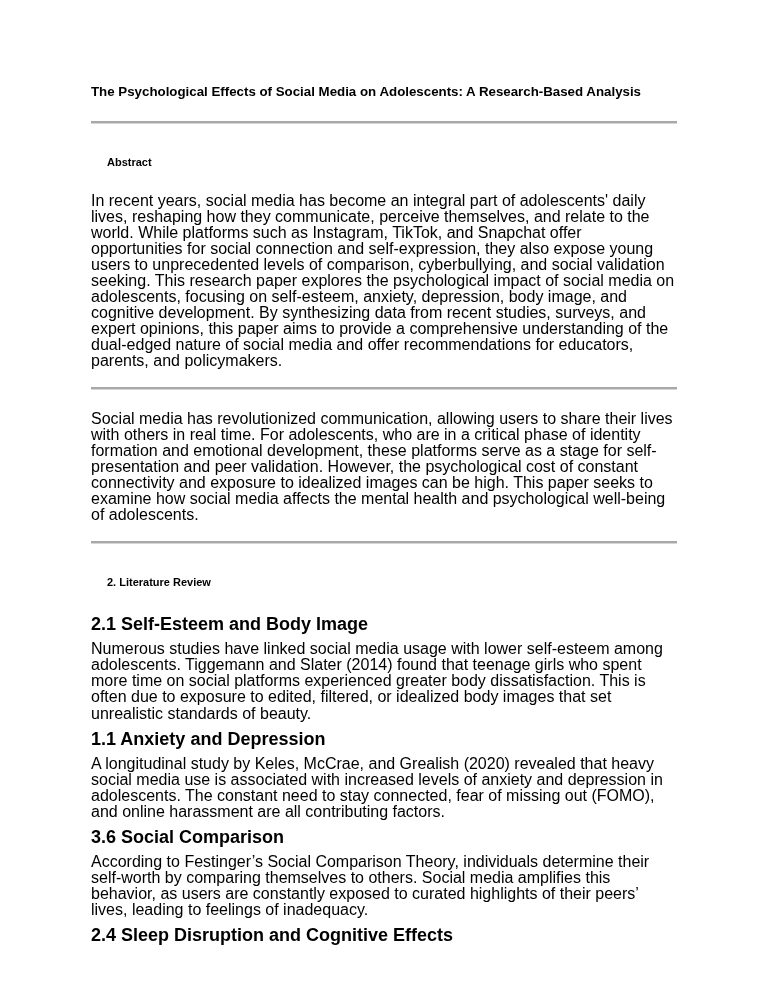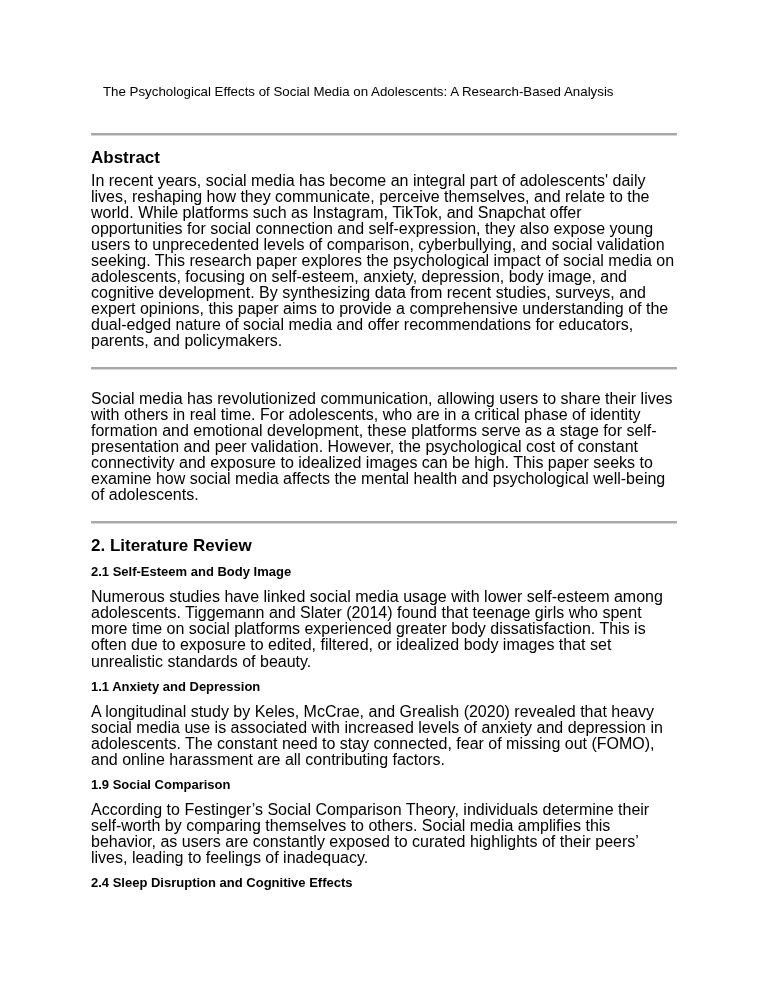--- a/index.html
+++ b/index.html
@@ -17,43 +17,43 @@
       position: absolute;
       left: 91px;
       top: 82px;
       width: 586px;
       font-family: "Liberation Sans", sans-serif;
       color: #000000;
       font-size: 13.3px;
       line-height: 16.1px;
     }
     .title {
-      font-weight: normal;
+      font-weight: bold;
       font-size: 13.3px;
       line-height: 16.5px;
-      margin: 12px;
+      margin: 0;
     }
     .rule {
       height: 0;
       border: none;
       border-top: 2px solid #a8a8a8;
       border-bottom: 1px solid #d6d6d6;
       margin: 0;
       width: 586px;
     }
     .h1 {
       font-weight: bold;
-      margin: 0;
-      font-size: 17px;
+      margin: 16px;
+      font-size: 11px;
       line-height: 16px;
     }
     .h2 {
       font-weight: bold;
       margin: 0;
-      font-size: 13px;
+      font-size: 18px;
       line-height: 16px;
     }
     .para {
       margin: 0;
       font-size: 16px;
       line-height: 16.1px;
     }
   </style>
 </head>
 <body>
@@ -92,21 +92,21 @@
     <h3 class="h2">2.1 Self-Esteem and Body Image</h3>
     <div style="height:9px;"></div>
     <p class="para">Numerous studies have linked social media usage with lower self-esteem among adolescents. Tiggemann and Slater (2014) found that teenage girls who spent more time on social platforms experienced greater body dissatisfaction. This is often due to exposure to edited, filtered, or idealized body images that set unrealistic standards of beauty.</p>
     <div style="height:9px;"></div>
 
     <h3 class="h2">1.1 Anxiety and Depression</h3>
     <div style="height:9px;"></div>
     <p class="para">A longitudinal study by Keles, McCrae, and Grealish (2020) revealed that heavy social media use is associated with increased levels of anxiety and depression in adolescents. The constant need to stay connected, fear of missing out (FOMO), and online harassment are all contributing factors.</p>
     <div style="height:9px;"></div>
 
-    <h3 class="h2">1.9 Social Comparison</h3>
+    <h3 class="h2">3.6 Social Comparison</h3>
     <div style="height:9px;"></div>
     <p class="para">According to Festinger’s Social Comparison Theory, individuals determine their self-worth by comparing themselves to others. Social media amplifies this behavior, as users are constantly exposed to curated highlights of their peers’ lives, leading to feelings of inadequacy.</p>
     <div style="height:9px;"></div>
 
     <h3 class="h2">2.4 Sleep Disruption and Cognitive Effects</h3>
     <div style="height:9px;"></div>
   </section>
 
 </div>
 

